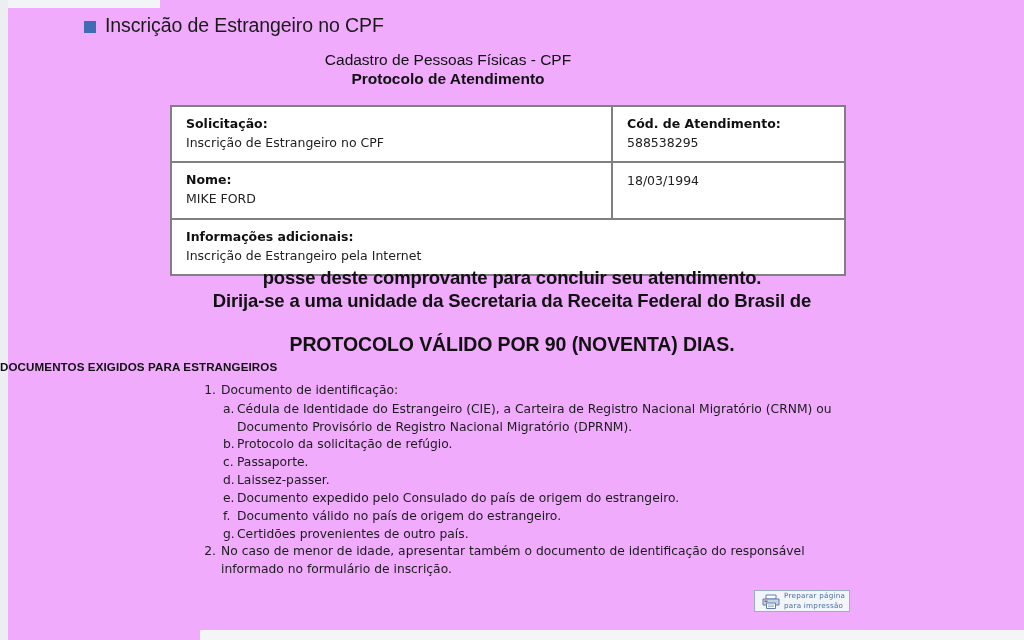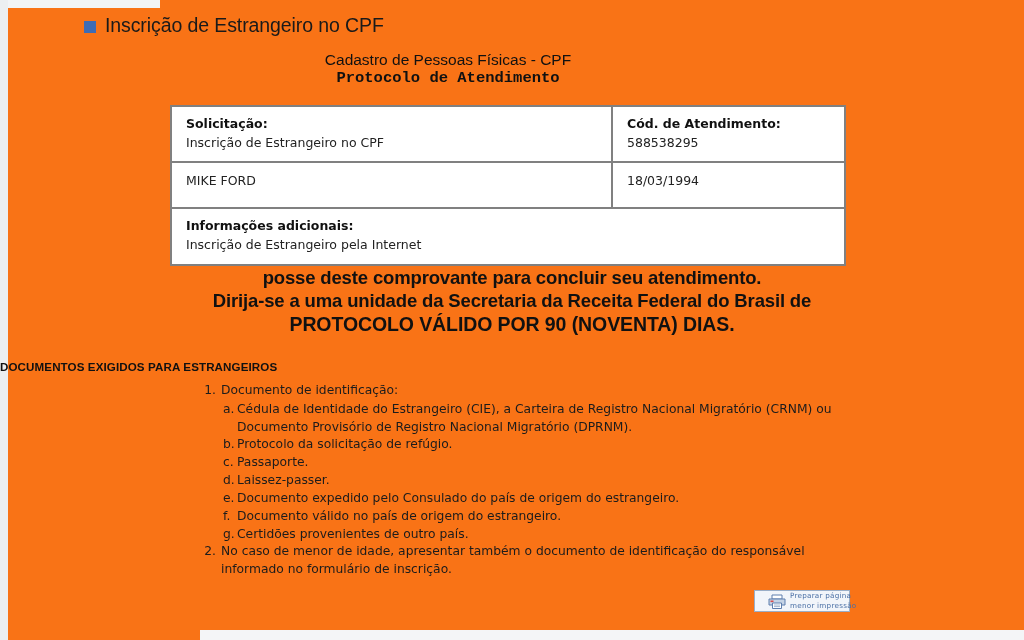--- a/index.html
+++ b/index.html
@@ -12,21 +12,21 @@
     background: #ffffff;
     font-family: "DejaVu Sans", "Liberation Sans", sans-serif;
     overflow: hidden;
     position: relative;
   }
 
   
   .viewport {
     position: absolute;
     inset: 0;
-    background: #f97316;
+    background: #f0abfc;
   }
   .gutter-left {
     position: absolute;
     left: 0; top: 0;
     width: 8px; height: 640px;
     background: #eceff1;
   }
   .gutter-top-left {
     position: absolute;
     left: 0; top: 0;
@@ -72,21 +72,21 @@
     width: 896px;
     text-align: center;
     line-height: 1.25;
   }
   .title-line-1 {
     font-family: "Liberation Sans", sans-serif;
     font-size: 15.5px;
     color: #111111;
   }
   .title-line-2 {
-    font-family: Liberation Mono, monospace;
+    font-family: Liberation Sans, sans-serif;
     font-size: 15.5px;
     font-weight: bold;
     color: #111111;
   }
 
   
   .protocol-table {
     position: absolute;
     left: 170px;
     top: 105px;
@@ -147,20 +147,21 @@
     font-weight: bold;
     color: #111111;
     line-height: 1.23;
     letter-spacing: -0.15px;
   }
   .instruction-validity {
     font-family: "Liberation Sans", sans-serif;
     font-size: 19.5px;
     font-weight: bold;
     color: #111111;
+    margin-top: 20px;
     letter-spacing: -0.1px;
   }
 
   
   .docs-section {
     position: absolute;
     left: 0;
     top: 360px;
     width: 1024px;
   }
@@ -225,21 +226,21 @@
     position: absolute;
     left: 754px;
     top: 590px;
     width: 96px;
     height: 22px;
     border: 1px solid #9aaec8;
     background: #f2f5fa;
     display: flex;
     align-items: center;
     gap: 3px;
-    padding: 1px 12px;
+    padding: 1px 6px;
     box-sizing: border-box;
     cursor: pointer;
   }
   .printer-icon {
     width: 20px;
     height: 17px;
     flex: none;
   }
   .print-button-label {
     font-family: "DejaVu Sans", sans-serif;
@@ -276,20 +277,21 @@
         <div class="cell-value">Inscrição de Estrangeiro no CPF</div>
       </div>
       <div class="ptable-cell right">
         <div class="cell-label">Cód. de Atendimento:</div>
         <div class="cell-value">588538295</div>
       </div>
     </div>
 
     <div class="ptable-row">
       <div class="ptable-cell left">
+        <div class="cell-label">Nome:</div>
         <div class="cell-value">MIKE FORD</div>
       </div>
       <div class="ptable-cell right">
         <div class="cell-value">18/03/1994</div>
       </div>
     </div>
 
     <div class="ptable-row">
       <div class="ptable-cell full">
         <div class="cell-label">Informações adicionais:</div>
@@ -363,19 +365,19 @@
     <svg class="printer-icon" viewBox="0 0 20 17">
       <path d="M5 2 L15 2 L15 6 L5 6 Z" fill="#ffffff" stroke="#5f7fae" stroke-width="1"></path>
       <path d="M2 6 L18 6 L18 12 L2 12 Z" fill="#c6d4e6" stroke="#5f7fae" stroke-width="1"></path>
       <rect x="3.5" y="7.5" width="3" height="1.6" fill="#d94a4a"></rect>
       <path d="M5.5 10 L14.5 10 L14.5 15.5 L5.5 15.5 Z" fill="#ffffff" stroke="#5f7fae" stroke-width="1"></path>
       <line x1="7" y1="12" x2="13" y2="12" stroke="#8ca3c4" stroke-width="0.8"></line>
       <line x1="7" y1="13.6" x2="13" y2="13.6" stroke="#8ca3c4" stroke-width="0.8"></line>
     </svg>
     <span class="print-button-label">
       <span>Preparar página</span><br>
-      <span>menor impressão</span>
+      <span>para impressão</span>
     </span>
   </div>
 
   <div class="page-bottom-edge"></div>
 
 </div>
 
 </body></html>

